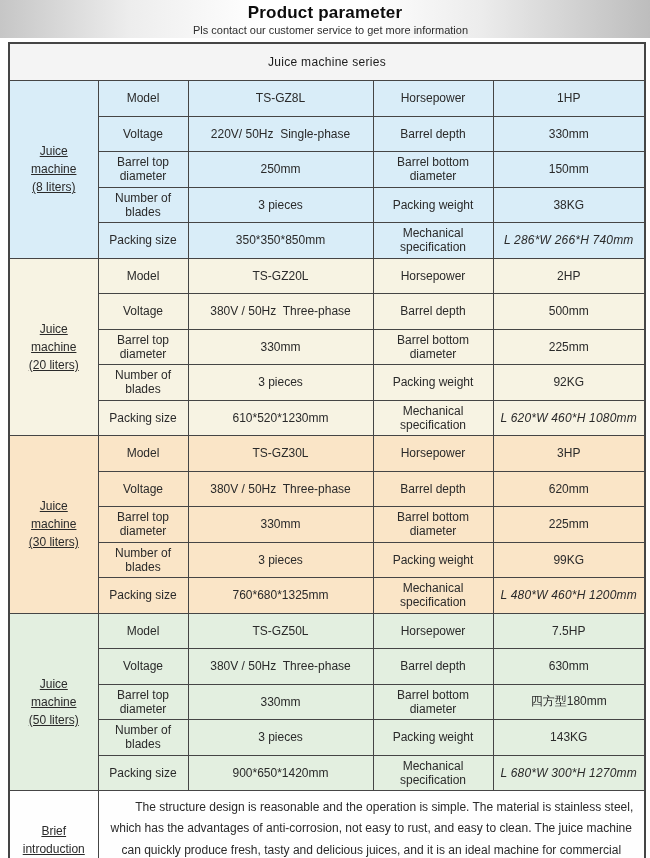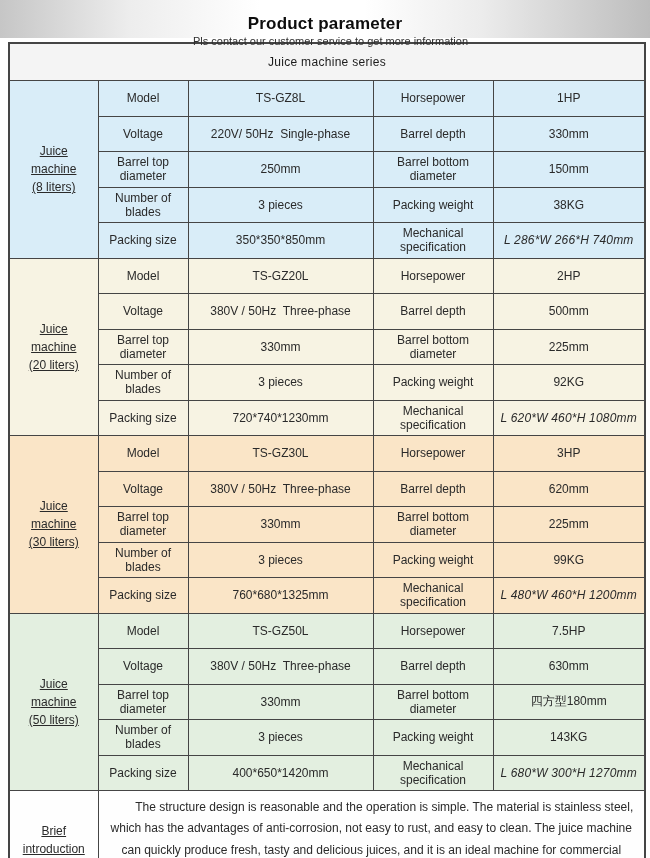--- a/index.html
+++ b/index.html
@@ -8,21 +8,21 @@
     font-family:"Liberation Sans","DejaVu Sans",sans-serif;
     color:#2a2a2a;
   }
   
   .banner{
     width:650px;height:38px;
     background:linear-gradient(90deg,#c6c6c6 0%,#ededed 20%,#ffffff 40%,#ffffff 56%,#ececec 74%,#bdbdbd 100%);
     text-align:center;
   }
   .banner-title{
-    padding-top:14px;
+    padding-top:3px;
     font-size:17px;font-weight:bold;color:#0d0d0d;letter-spacing:.2px;
   }
   .banner-subtitle{
     font-size:11px;color:#2e2e2e;margin-top:1px;margin-left:11px;
   }
   
   table.product{
     border-collapse:collapse;table-layout:fixed;
     margin:4px 0 0 8px;width:636px;
     border:2px solid #454545;
@@ -135,21 +135,21 @@
       <td class="val">225mm</td>
     </tr>
     <tr class="prow">
       <td class="lbl">Number of blades</td>
       <td class="val">3 pieces</td>
       <td class="lbl">Packing weight</td>
       <td class="val">92KG</td>
     </tr>
     <tr class="prow">
       <td class="lbl">Packing size</td>
-      <td class="val">720*740*1230mm</td>
+      <td class="val">610*520*1230mm</td>
       <td class="lbl">Mechanical specification</td>
       <td class="val mech">L 620*W 460*H 1080mm</td>
     </tr>
   </tbody>
 
   <tbody class="s2">
     <tr class="prow">
       <td class="mach" rowspan="5">Juice
 machine
 (30 liters)</td>
@@ -207,21 +207,21 @@
       <td class="val">四方型180mm</td>
     </tr>
     <tr class="prow">
       <td class="lbl">Number of blades</td>
       <td class="val">3 pieces</td>
       <td class="lbl">Packing weight</td>
       <td class="val">143KG</td>
     </tr>
     <tr class="prow">
       <td class="lbl">Packing size</td>
-      <td class="val">400*650*1420mm</td>
+      <td class="val">900*650*1420mm</td>
       <td class="lbl">Mechanical specification</td>
       <td class="val mech">L 680*W 300*H 1270mm</td>
     </tr>
   </tbody>
 
   <tbody>
     <tr class="briefrow">
       <td class="mach">Brief
 introduction</td>
       <td class="brief-text" colspan="4">The structure design is reasonable and the operation is simple. The material is stainless steel, which has the advantages of anti-corrosion, not easy to rust, and easy to clean. The juice machine can quickly produce  fresh, tasty and delicious juices, and it is an ideal machine for commercial juicing.</td>

